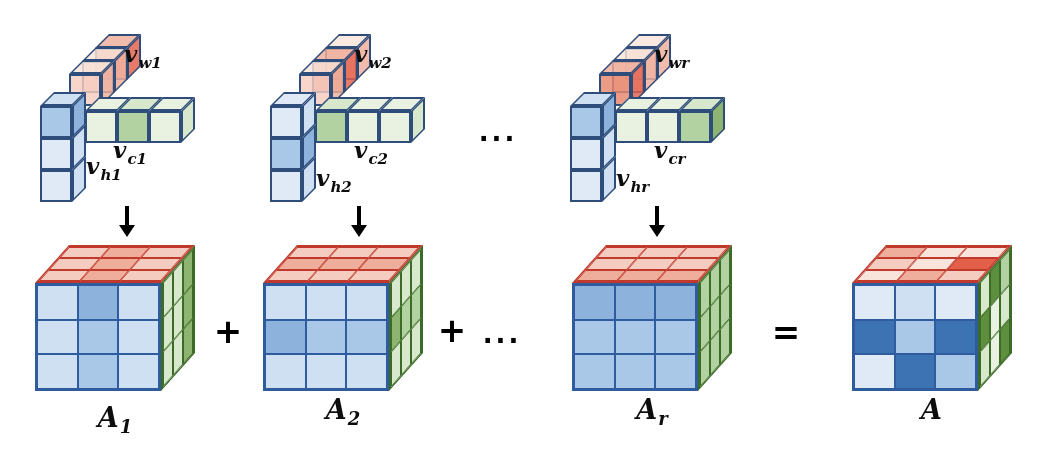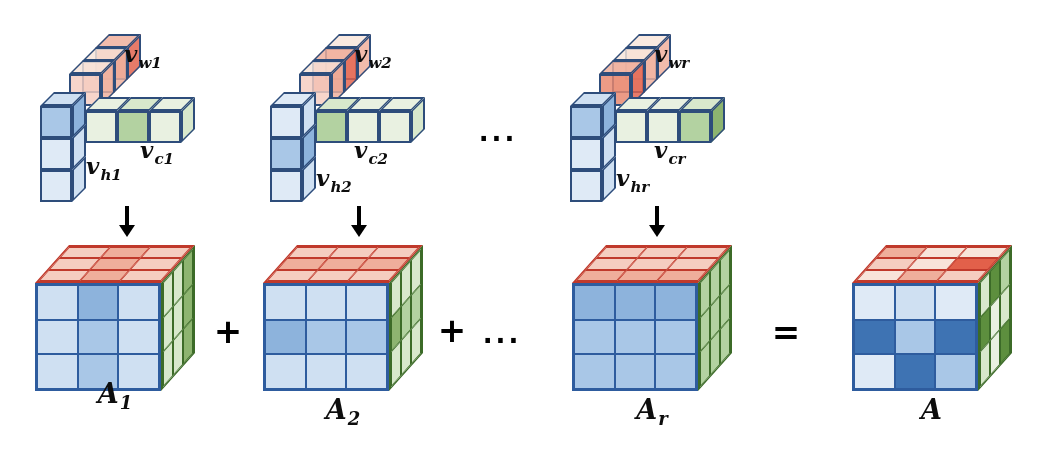--- a/index.html
+++ b/index.html
@@ -237,21 +237,21 @@
       <div class="face" style="left: 570px; top: 170px; width: 32px; height: 32px; border: 2px solid rgb(46, 77, 123); background: rgb(223, 234, 246);"></div>
       <div class="face" style="left: 570px; top: 124px; width: 32px; height: 14px; border: 2px solid rgb(46, 77, 123); transform: skewX(-45deg); transform-origin: left bottom; background: rgb(223, 234, 246);"></div>
       <div class="face" style="left: 602px; top: 138px; width: 14px; height: 32px; border: 2px solid rgb(46, 77, 123); transform: skewY(-45deg); transform-origin: left top; background: rgb(207, 224, 242);"></div>
       <div class="face" style="left: 570px; top: 138px; width: 32px; height: 32px; border: 2px solid rgb(46, 77, 123); background: rgb(223, 234, 246);"></div>
       <div class="face" style="left: 570px; top: 92px; width: 32px; height: 14px; border: 2px solid rgb(46, 77, 123); transform: skewX(-45deg); transform-origin: left bottom; background: rgb(207, 224, 242);"></div>
       <div class="face" style="left: 602px; top: 106px; width: 14px; height: 32px; border: 2px solid rgb(46, 77, 123); transform: skewY(-45deg); transform-origin: left top; background: rgb(141, 179, 220);"></div>
       <div class="face" style="left: 570px; top: 106px; width: 32px; height: 32px; border: 2px solid rgb(46, 77, 123); background: rgb(169, 199, 231);"></div>
     </div>
 
   <span class="vlabel" style="left:124px;top:42px"><span>v</span><sub>w1</sub></span>
-  <span class="vlabel" style="left:140px;top:138px"><span>v</span><sub>c1</sub></span>
+  <span class="vlabel" style="left:113px;top:138px"><span>v</span><sub>c1</sub></span>
   <span class="vlabel" style="left:86px;top:154px"><span>v</span><sub>h1</sub></span>
 
   <span class="vlabel" style="left:354px;top:42px"><span>v</span><sub>w2</sub></span>
   <span class="vlabel" style="left:354px;top:138px"><span>v</span><sub>c2</sub></span>
   <span class="vlabel" style="left:316px;top:166px"><span>v</span><sub>h2</sub></span>
 
   <span class="vlabel" style="left:654px;top:42px"><span>v</span><sub>wr</sub></span>
   <span class="vlabel" style="left:654px;top:138px"><span>v</span><sub>cr</sub></span>
   <span class="vlabel" style="left:616px;top:166px"><span>v</span><sub>hr</sub></span>
 
@@ -268,17 +268,17 @@
   <div class="arrow" style="left:649px;top:206px">
       <div class="shaft"></div>
       <div class="head"></div>
     </div>
 
   <span class="op plus" style="left:228px;top:331px">+</span>
   <span class="op plus" style="left:452px;top:330px">+</span>
   <span class="op dots" style="left:502px;top:334px">...</span>
   <span class="op eq" style="left:786px;top:332px">=</span>
 
-  <span class="alabel" style="left:115px;top:380px"><span>A</span><sub>1</sub></span>
+  <span class="alabel" style="left:115px;top:404px"><span>A</span><sub>1</sub></span>
   <span class="alabel" style="left:343px;top:396px"><span>A</span><sub>2</sub></span>
   <span class="alabel" style="left:652px;top:396px"><span>A</span><sub>r</sub></span>
   <span class="alabel" style="left:932px;top:396px"><span>A</span><sub></sub></span>
 </div>
 
 </body></html>

